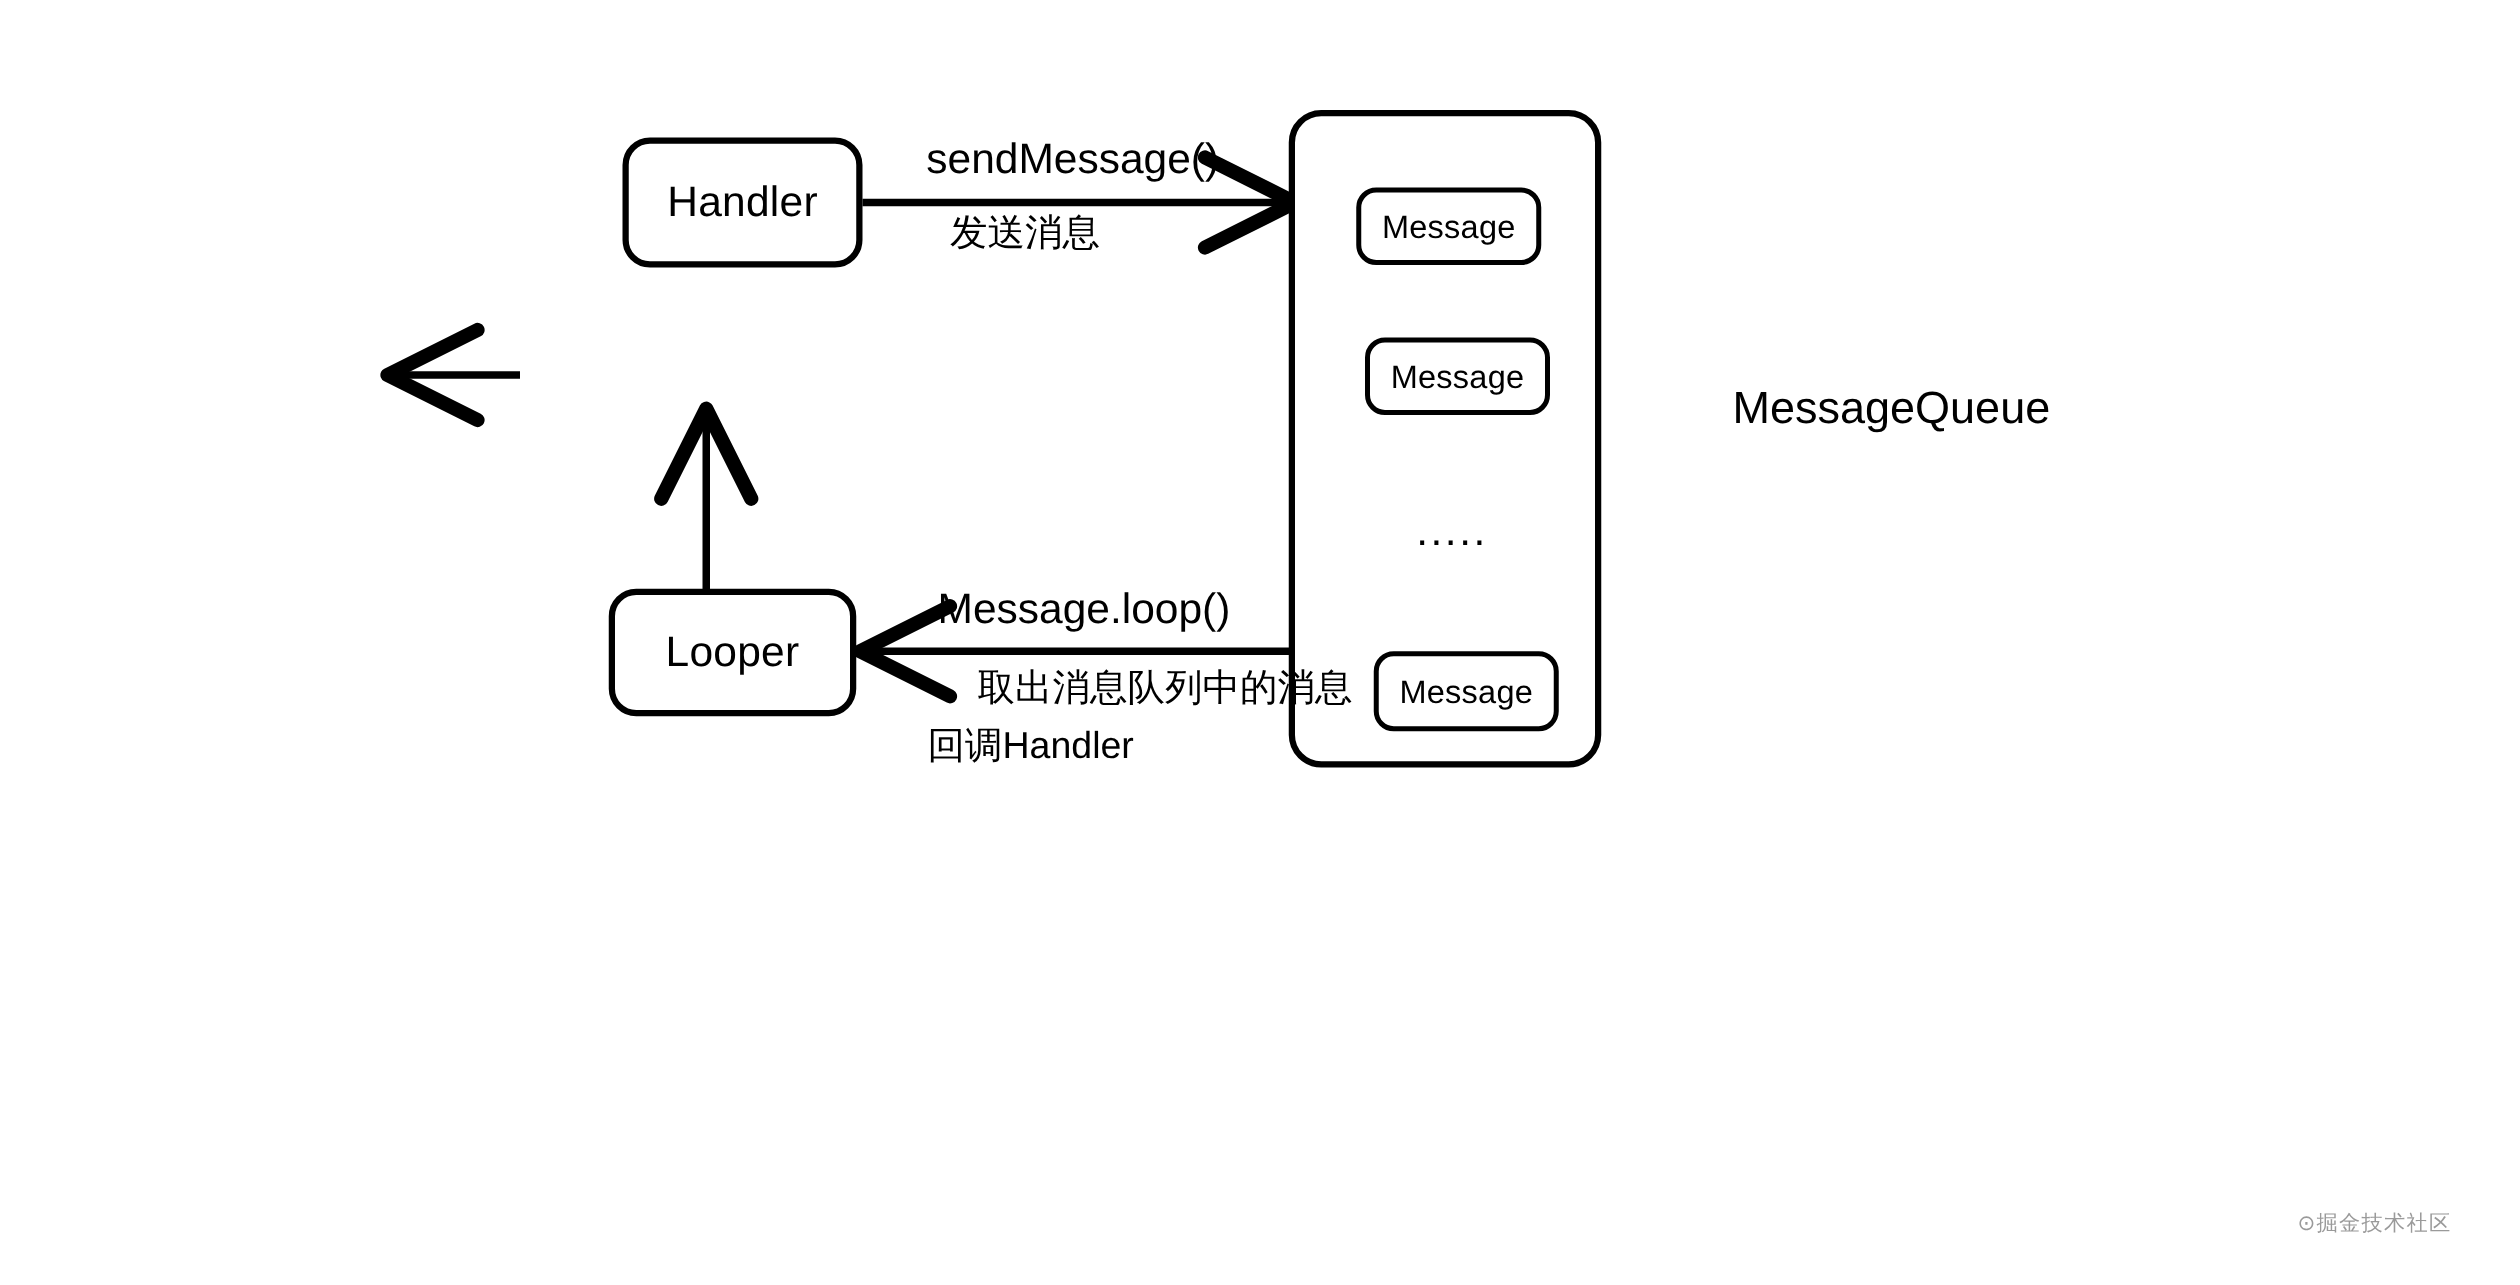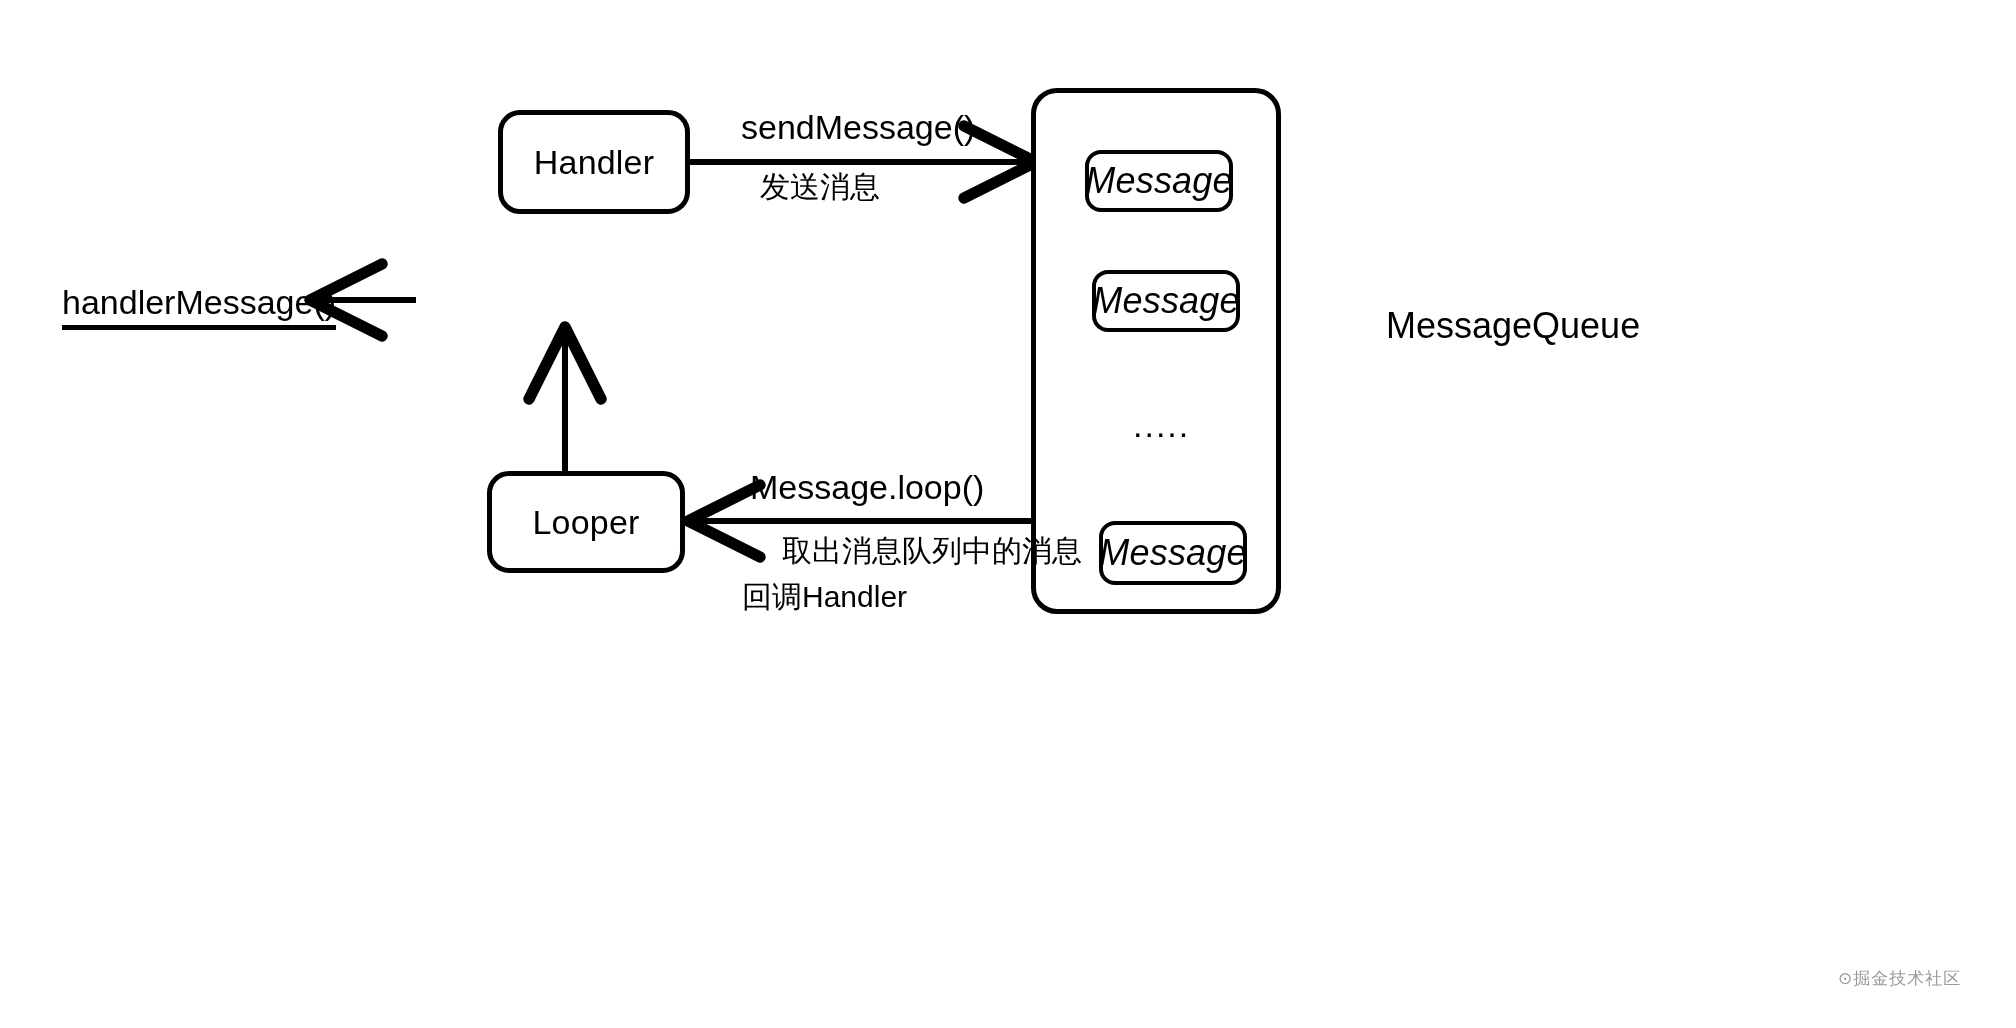--- a/index.html
+++ b/index.html
@@ -39,22 +39,21 @@
   .node-box.small {
     border-width: 4px;
     border-radius: 16px;
   }
   .node-label {
     font-size: 34px;
     line-height: 1;
     letter-spacing: 0.2px;
   }
   .node-label.msg {
-    font-size: 36px;
-    font-style: italic;
+    font-size: 26px;
   }
   .free-text {
     position: absolute;
     color: #000000;
     white-space: nowrap;
     line-height: 1.15;
     text-align: center;
   }
   .t-code {
     font-size: 34px;
@@ -147,21 +146,20 @@
   </div>
 
   <div class="node-box small" style="left:1099px; top:521px; width:148px; height:64px;">
     <span class="node-label msg">Message</span>
   </div>
 
   <div class="ellipsis-dots" style="left:1133px; top:406px;">.....</div>
 
   <div class="free-text t-big" style="left:1376px; top:305px;margin-left:10px;">MessageQueue</div>
 
-  <div class="free-text t-code underlined" style="left:62px; top:283px;">handlerMessage()</div>
 
 
   <div class="free-text t-code" style="left:741px; top:108px;">sendMessage()</div>
 
   <div class="free-text t-cn" style="left:760px; top:170px;">发送消息</div>
 
 
   <div class="free-text t-code" style="left:750px; top:468px;">Message.loop()</div>
 
   <div class="free-text t-cn" style="left:782px; top:534px;">取出消息队列中的消息</div>

